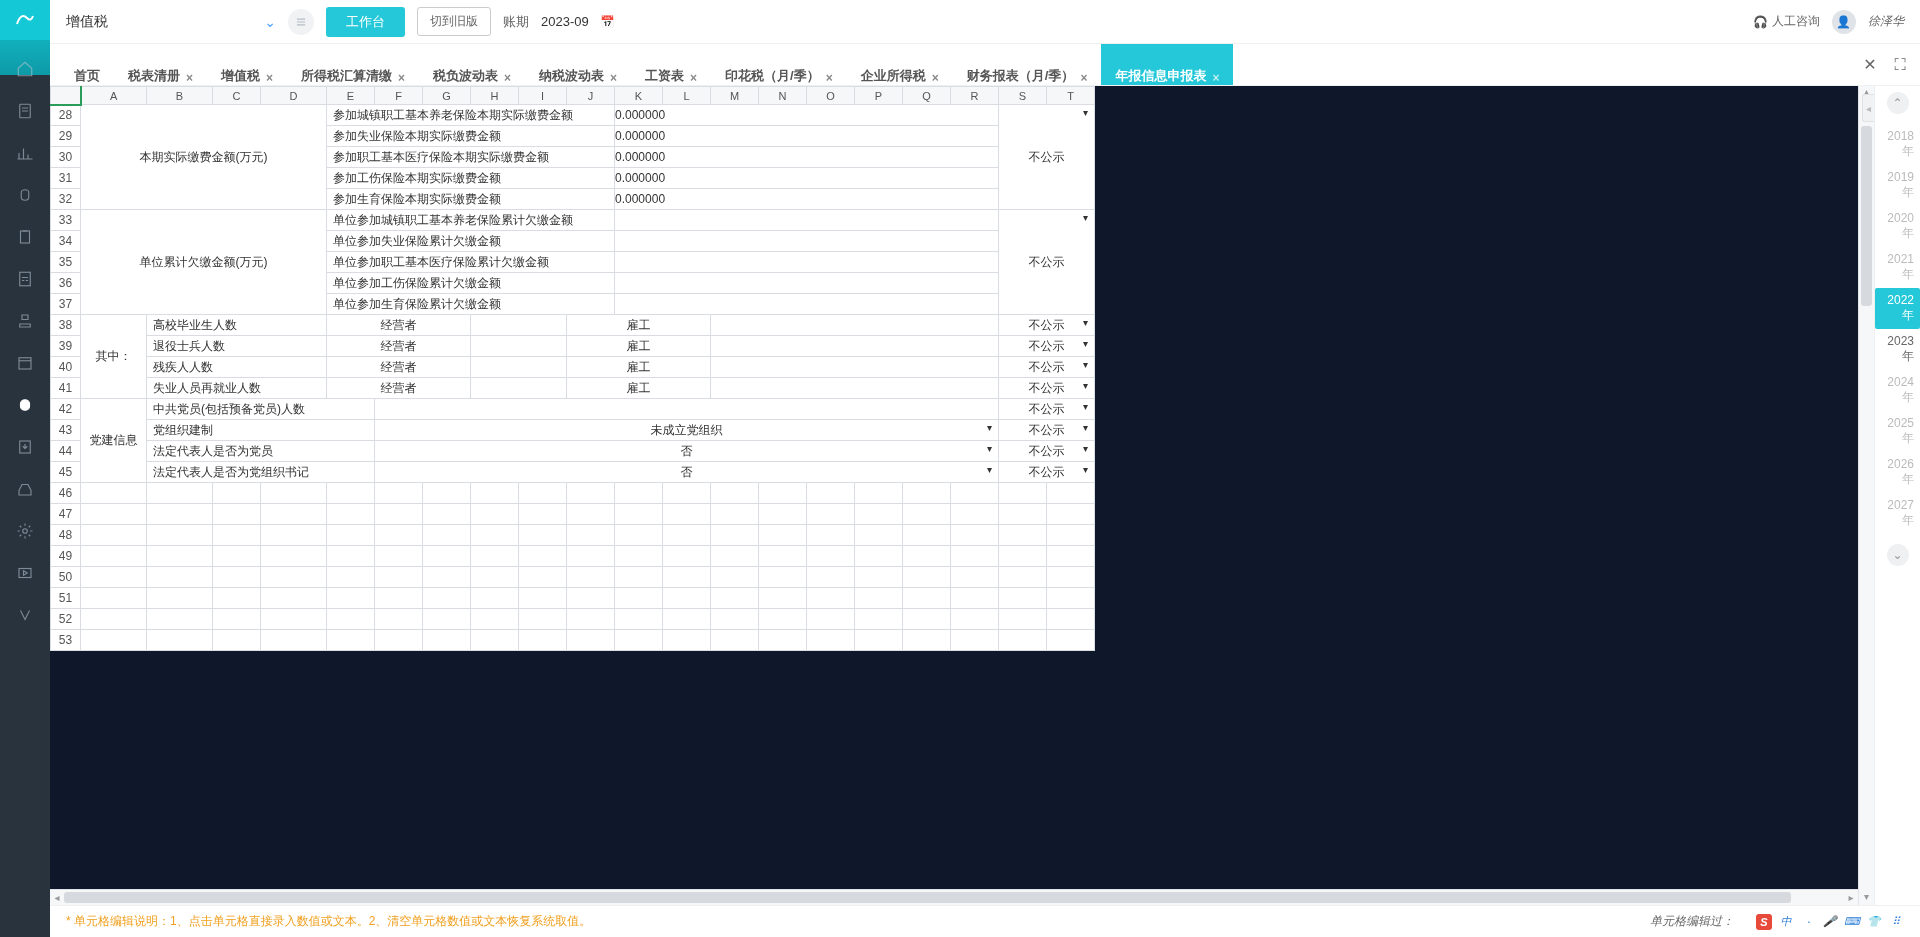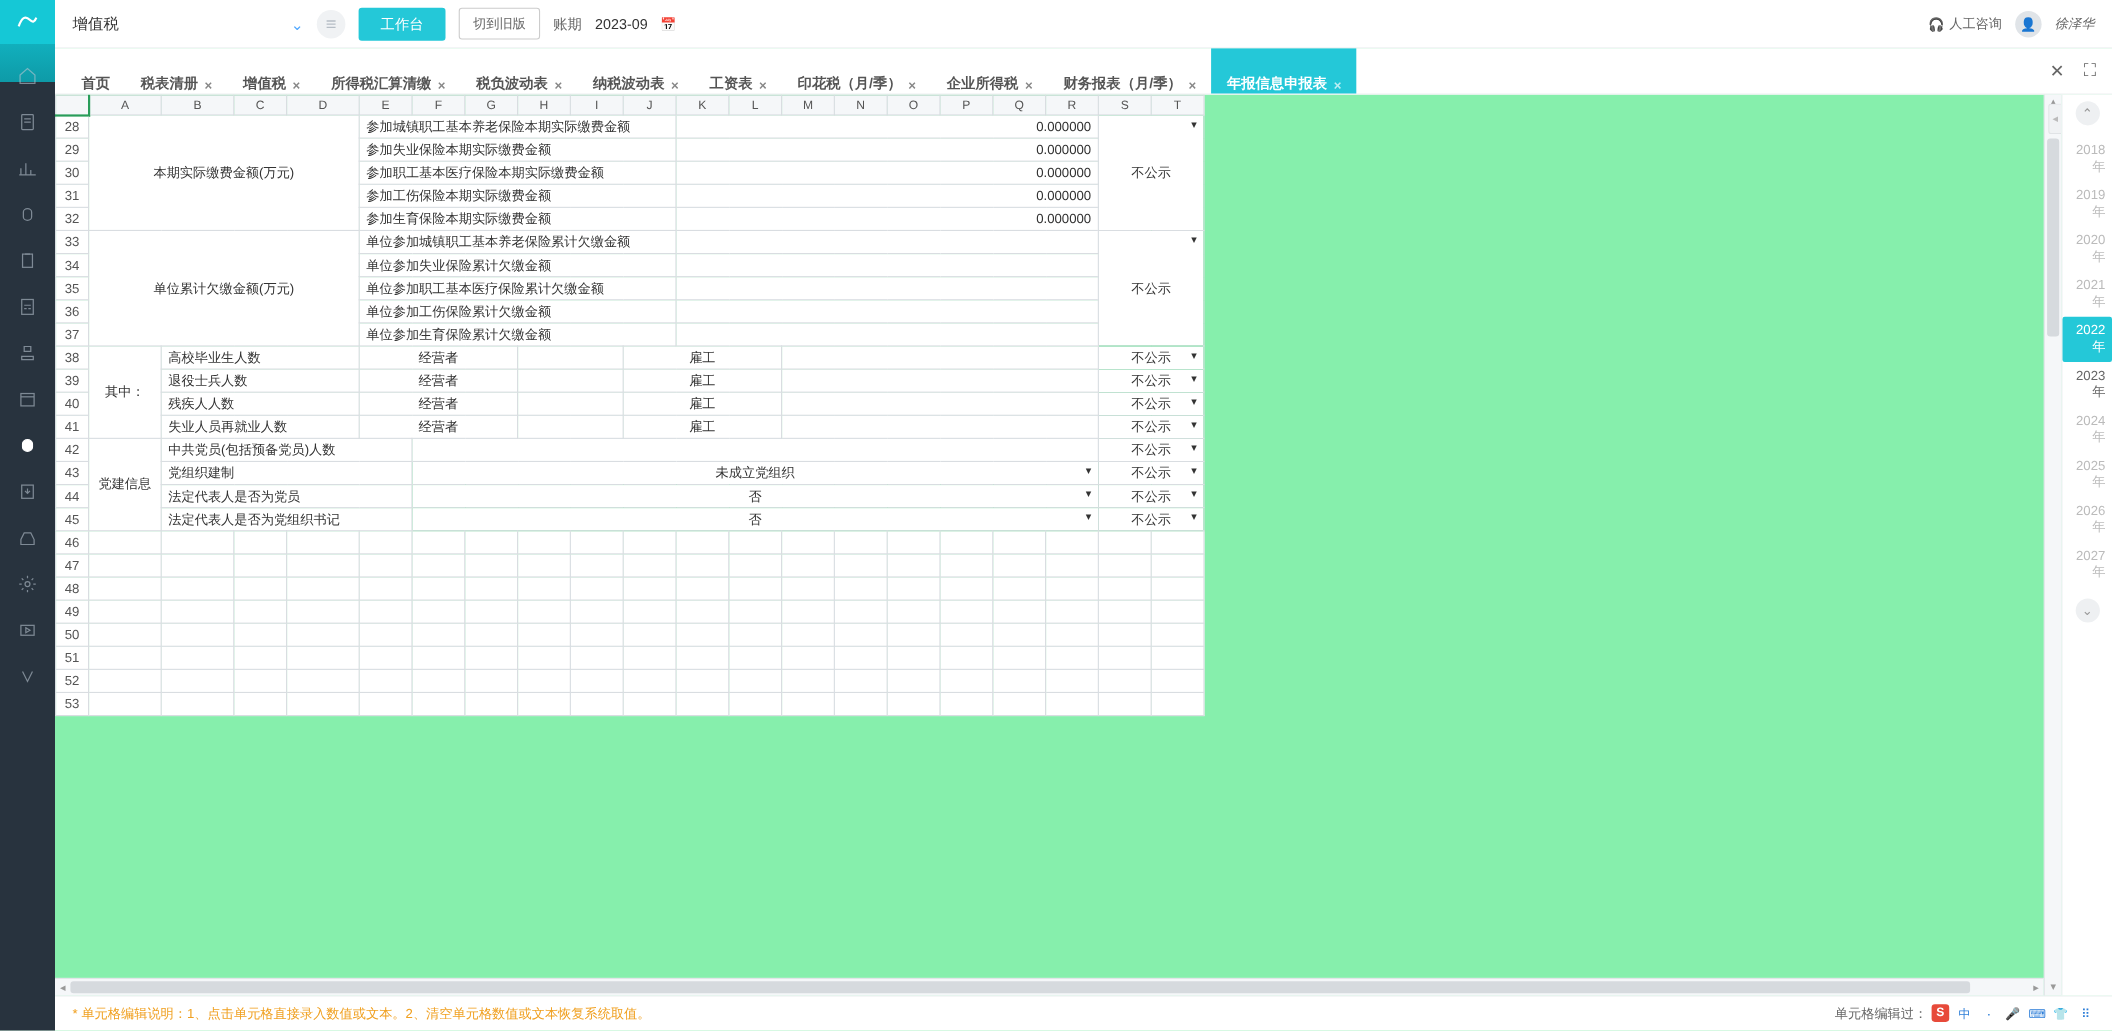--- a/index.html
+++ b/index.html
@@ -11,21 +11,21 @@
 .sidebar { width: 50px; background: linear-gradient(180deg, #15c8d6 0%, #0e9aa7 8%, #28333e 8%, #28333e 100%); display: flex; flex-direction: column; align-items: center; padding-top: 0; }
 .logo-box { width: 50px; height: 40px; background: #15c8d6; display: flex; align-items: center; justify-content: center; }
 .logo-box svg { width: 24px; height: 24px; stroke: #fff; fill: none; }
 .nav-icons { display: flex; flex-direction: column; align-items: center; gap: 20px; padding-top: 18px; width: 100%; }
 .nav-icon { width: 22px; height: 22px; display: flex; align-items: center; justify-content: center; cursor: pointer; opacity: 0.6; }
 .nav-icon svg { width: 18px; height: 18px; stroke: #b8c4cf; fill: none; stroke-width: 1.5; }
 .nav-icon.active { opacity: 1; }
 .nav-icon.active svg { stroke: #fff; fill: #fff; }
 
 
-.main { flex: 1; display: flex; flex-direction: column; background: #86efac; min-width: 0; }
+.main { flex: 1; display: flex; flex-direction: column; background: #0f172a; min-width: 0; }
 
 
 .topbar { height: 44px; background: #fff; border-bottom: 1px solid #eef0f2; display: flex; align-items: center; padding: 0 16px; gap: 12px; }
 .company-select { display: flex; align-items: center; gap: 8px; min-width: 210px; cursor: pointer; }
 .company-name { font-size: 14px; color: #333; }
 .chev-down { color: #4da6ff; font-size: 14px; margin-left: auto; }
 .round-icon { width: 26px; height: 26px; border-radius: 50%; background: #f0f2f4; display: flex; align-items: center; justify-content: center; cursor: pointer; }
 .round-icon svg { stroke: #b5bdc5; fill: #b5bdc5; }
 .btn-primary { background: #24c8d8; color: #fff; border: none; padding: 6px 20px; border-radius: 3px; font-size: 13px; cursor: pointer; }
 .btn-outline { background: #fff; border: 1px solid #ccc; color: #666; padding: 5px 12px; border-radius: 3px; font-size: 12px; cursor: pointer; }
@@ -59,21 +59,21 @@
 .sheet-main { flex: 1; display: flex; flex-direction: column; min-width: 0; }
 .sheet-scroll { flex: 1; overflow: hidden; position: relative; }
 table.sheet { border-collapse: collapse; table-layout: fixed; }
 .sheet th, .sheet td { border: 1px solid #d9dde1; height: 21px; font-size: 12px; text-align: center; background: #fff; }
 .colhead th { background: #f5f7f9; color: #555; font-weight: normal; height: 18px; font-size: 11px; }
 .corner { width: 30px; background: #f5f7f9; }
 .rowhead { width: 30px; background: #f5f7f9; color: #555; text-align: center; }
 .greencorner { border-bottom: 2px solid #2a9d5a !important; border-right: 2px solid #2a9d5a !important; }
 td.lbl { text-align: left; padding-left: 6px; }
 td.lblc { text-align: center; }
-td.num { text-align: right; padding-right: 6px; }
+td.num { text-align: left; padding-right: 6px; }
 td.sel { position: relative; }
 td.sel::after { content: "▾"; position: absolute; right: 6px; top: 2px; color: #333; font-size: 10px; }
 
 
 .year-rail { width: 46px; background: #fff; border-left: 1px solid #eef0f2; display: flex; flex-direction: column; align-items: center; padding-top: 6px; gap: 2px; }
 .rail-btn { width: 22px; height: 22px; border-radius: 50%; background: #eef0f2; display: flex; align-items: center; justify-content: center; cursor: pointer; color: #999; font-size: 12px; margin-bottom: 6px;}
 .rail-handle { width: 12px; height: 28px; background: #f0f2f4; border: 1px solid #e0e3e6; border-right: none; border-radius: 3px 0 0 3px; align-self: flex-start; margin-left: -1px; position: absolute; left: -12px; top: 2px; cursor: pointer; color: #bbb; font-size: 10px; display:flex;align-items:center;justify-content:center;}
 .year-rail-inner{position:relative; width:100%; display:flex; flex-direction:column; align-items:center; gap:4px;}
 .year-item { font-size: 12px; color: #bbb; padding: 5px 6px; cursor: pointer; width: 100%; text-align: right; }
 .year-item.near { color: #666; }
@@ -88,21 +88,21 @@
 
 
 .hscroll { height: 16px; background: #f5f7f9; border-top: 1px solid #e2e5e8; display: flex; align-items: center; position: relative; }
 .hscroll .arrow { width: 14px; text-align: center; color: #999; font-size: 10px; cursor:pointer;}
 .hscroll .track { flex: 1; position: relative; height: 100%; }
 .hscroll .thumb { position: absolute; top: 2px; bottom: 2px; left: 0; width: 97%; background: #d6dade; border-radius: 3px; }
 
 
 .footer { height: 32px; background: #fff; border-top: 1px solid #eef0f2; display: flex; align-items: center; padding: 0 16px; font-size: 12px; }
 .footer .note { color: #f0a020; }
-.footer .right { margin-left: auto; color: #666; display: flex; gap: 4px; }
+.footer .right { margin-left: auto; color: #666; display: flex; align-items: center; gap: 22px; font-style: italic; }
 .ime-icons { display: flex; gap: 6px; }
 .ime-icons span { width: 16px; height: 16px; display: inline-flex; align-items: center; justify-content: center; font-size: 11px; cursor: pointer; }
 .sogou { background: #e74a3a; color: #fff; border-radius: 3px; font-weight: bold; }
 .blue { color: #2d7ed8; }
 </style>
 </head>
 <body>
 
 <div class="app">
 

